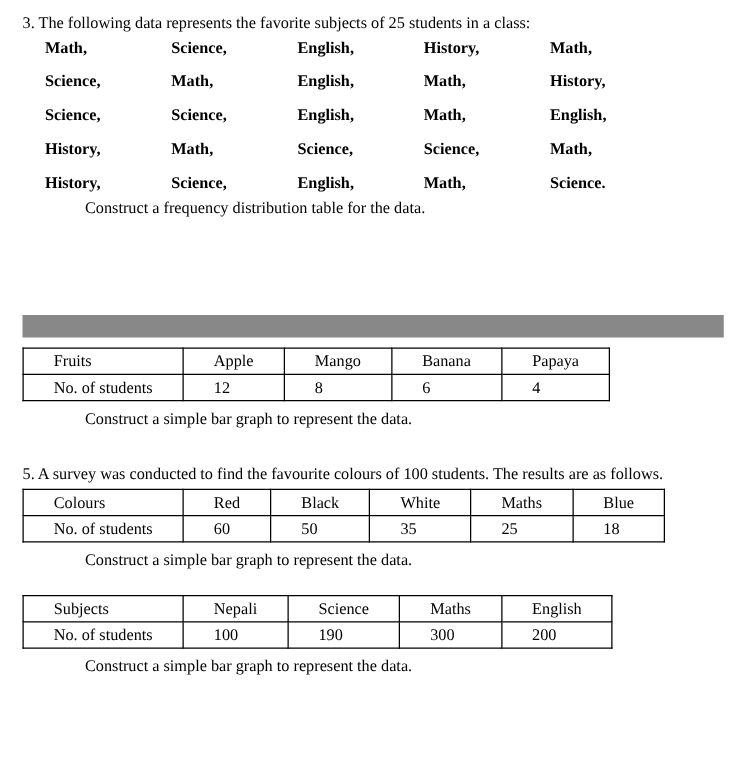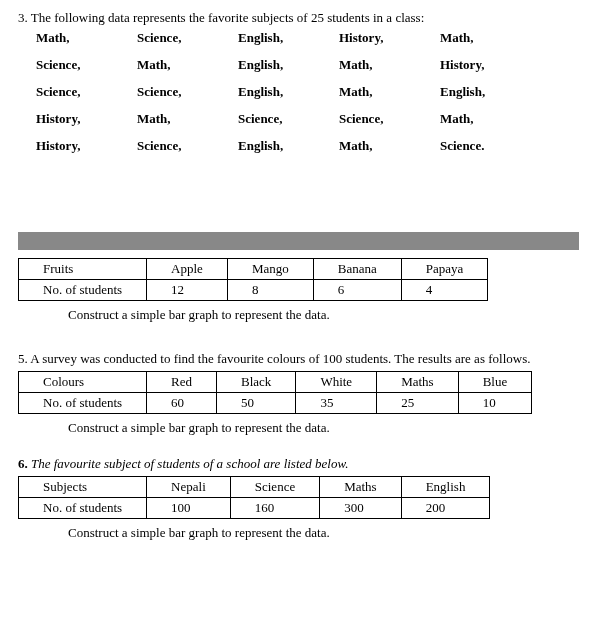--- a/index.html
+++ b/index.html
@@ -103,20 +103,21 @@
     <span><b>Science,</b></span>
     <span><b>Science,</b></span>
     <span><b>Math,</b></span>
 
     <span><b>History,</b></span>
     <span><b>Science,</b></span>
     <span><b>English,</b></span>
     <span><b>Math,</b></span>
     <span><b>Science.</b></span>
   </div>
+  <div class="instruction">Construct a frequency distribution table for the data.</div>
 </div>
 
 <div class="question">
   <div class="q4-space"></div>
 
   <div class="gray-bar"></div>
 
   <div style="margin-top:8px; margin-bottom:6px;">
     <table>
       <tbody>
@@ -156,46 +157,42 @@
       <td>White</td>
       <td>Maths</td>
       <td>Blue</td>
     </tr>
     <tr>
       <td>No. of students</td>
       <td>60</td>
       <td>50</td>
       <td>35</td>
       <td>25</td>
-      <td>10</td>
+      <td>18</td>
     </tr>
   </tbody>
     </table>
   <div class="instruction">Construct a simple bar graph to represent the data.</div>
 </div>
 
 <div style="height:10px;"></div>
 
 <div class="question">
-  <div class="q6-header">
-    <span style="font-weight:bold; font-style:normal;">6.</span>
-    <span style="font-style:italic;"> The favourite subject of students of a school are listed below.</span>
-  </div>
   <table>
     <tbody>
         <tr>
       <td>Subjects</td>
       <td>Nepali</td>
       <td>Science</td>
       <td>Maths</td>
       <td>English</td>
     </tr>
     <tr>
       <td>No. of students</td>
       <td>100</td>
-      <td>160</td>
+      <td>190</td>
       <td>300</td>
       <td>200</td>
     </tr>
   </tbody>
     </table>
   <div class="instruction">Construct a simple bar graph to represent the data.</div>
 </div>
 
 </body></html>

